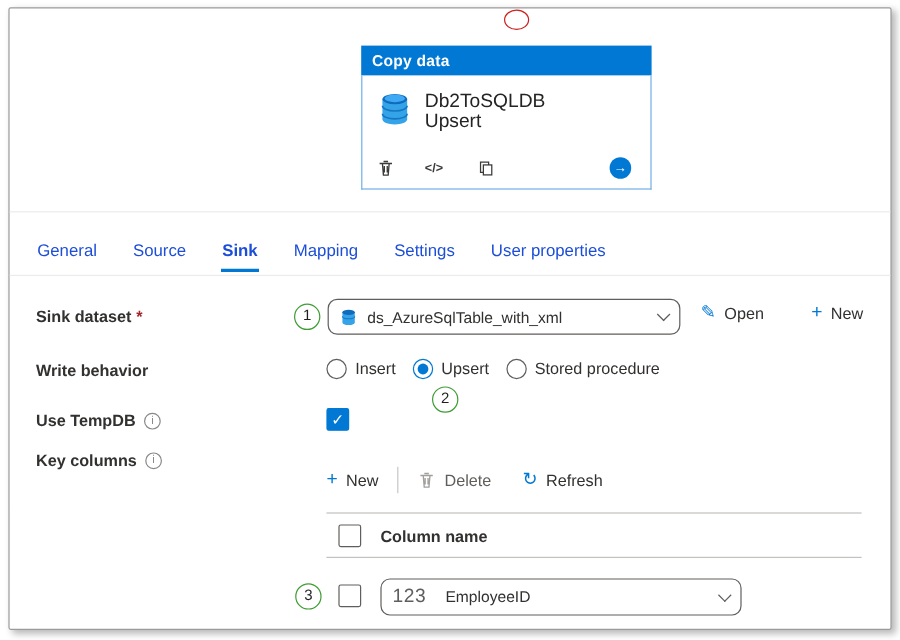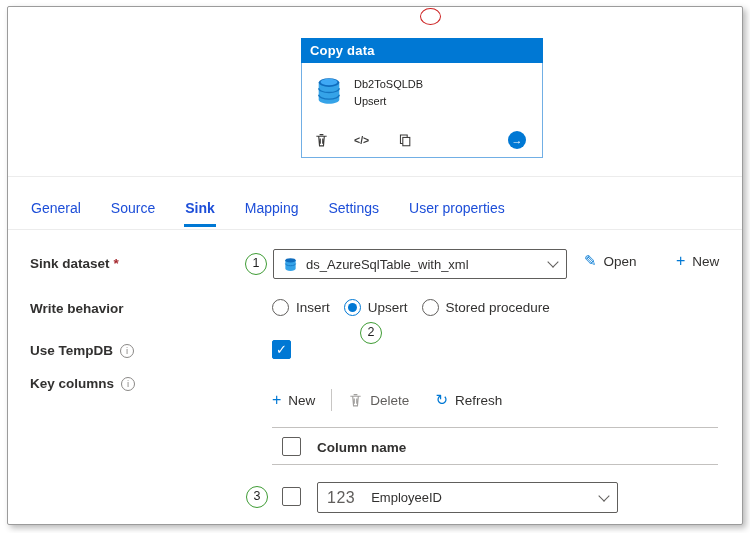--- a/index.html
+++ b/index.html
@@ -12,21 +12,21 @@
 
   
   .red-circle { left: 420px; top: 8px; width: 21px; height: 17px; border: 1.4px solid #cc2020; border-radius: 50%; background: transparent; }
   .step-circle { width: 22px; height: 22px; border: 1.6px solid #3f9c35; border-radius: 50%; background: #fff; text-align: center; line-height: 19px; font-size: 12.5px; color: #1f1f1f; z-index: 5; }
 
   
   .card { left: 301px; top: 38px; width: 242px; z-index: 2; }
   .card-header { height: 25px; background: #0078d4; color: #fff; font-size: 13px; font-weight: 700; line-height: 25px; padding-left: 9px; letter-spacing: .2px; }
   .card-body { position: relative; height: 95px; background: #fff; border: 1px solid #71afe5; border-top: none; }
   .card-db-icon { position: absolute; left: 12px; top: 13px; }
-  .card-text { position: absolute; left: 52px; top: 13px; font-size: 11px; line-height: 17px; color: #252423; }
+  .card-text { position: absolute; left: 52px; top: 13px; font-size: 16px; line-height: 17px; color: #252423; }
   .card-footer-icon { position: absolute; bottom: 8px; display: flex; align-items: center; justify-content: center; width: 18px; height: 18px; cursor: pointer; }
   .icon-trash-card { left: 10px; }
   .icon-code { left: 52px; font-size: 10.5px; font-weight: 700; color: #3b3a39; width: auto; }
   .icon-copy { left: 94px; }
   .go-btn { position: absolute; right: 16px; bottom: 8px; width: 18px; height: 18px; border-radius: 50%; background: #0078d4; color: #fff; font-size: 11px; text-align: center; line-height: 18px; }
 
   
   .port { left: 525px; width: 17px; height: 17px; border: 1px solid #c8c6c4; background: #fff; text-align: center; font-size: 12px; line-height: 15px; font-weight: 700; }
   .port-redo { left: 523px; top: 39px; font-size: 16px; color: #3b3a39; border: none; background: transparent; width: 20px; height: 18px; line-height: 18px; font-weight: 400; }
   .port-success { top: 66px; color: #107c10; }
@@ -39,21 +39,21 @@
   .tabs { left: 30px; top: 192px; display: flex; gap: 28px; font-size: 14px; color: #1d4ed8; }
   .tab { padding: 8px 1px 11px 1px; cursor: pointer; }
   .tab.active { font-weight: 700; box-shadow: inset 0 -3px 0 #0078d4; }
 
   
   .field-label { font-size: 13.5px; font-weight: 600; color: #323130; display: flex; align-items: center; }
   .req { color: #a4262c; margin-left: 4px; font-weight: 600; }
   .info-icon { display: inline-block; width: 14px; height: 14px; border: 1px solid #8a8886; border-radius: 50%; font-size: 9.5px; line-height: 12px; text-align: center; color: #8a8886; margin-left: 7px; font-weight: 400; font-style: normal; }
 
   
-  .dropdown { display: flex; align-items: center; border: 1px solid #605e5c; border-radius: 2px; background: #fff; padding: 0 9px; gap: 8px; cursor: pointer; }
+  .dropdown { display: flex; align-items: center; border: 1px solid #605e5c; border-radius: 8px; background: #fff; padding: 0 9px; gap: 8px; cursor: pointer; }
   .dropdown .value { flex: 1; font-size: 13px; color: #323130; white-space: nowrap; overflow: hidden; }
   .chev { width: 8px; height: 8px; border-right: 1.4px solid #605e5c; border-bottom: 1.4px solid #605e5c; transform: rotate(45deg); margin-top: -4px; flex: none; }
 
   .dd-sink { left: 273px; top: 249px; width: 294px; height: 30px; }
   .dd-col  { left: 317px; top: 482px; width: 301px; height: 31px; }
   .type-badge { font-size: 16px; color: #605e5c; letter-spacing: .5px; font-weight: 400; margin-right: 8px; }
 
   
   .cmd { display: flex; align-items: center; gap: 7px; font-size: 13.5px; color: #323130; cursor: pointer; }
   .cmd .blue-glyph { color: #0078d4; font-size: 16px; line-height: 16px; }

